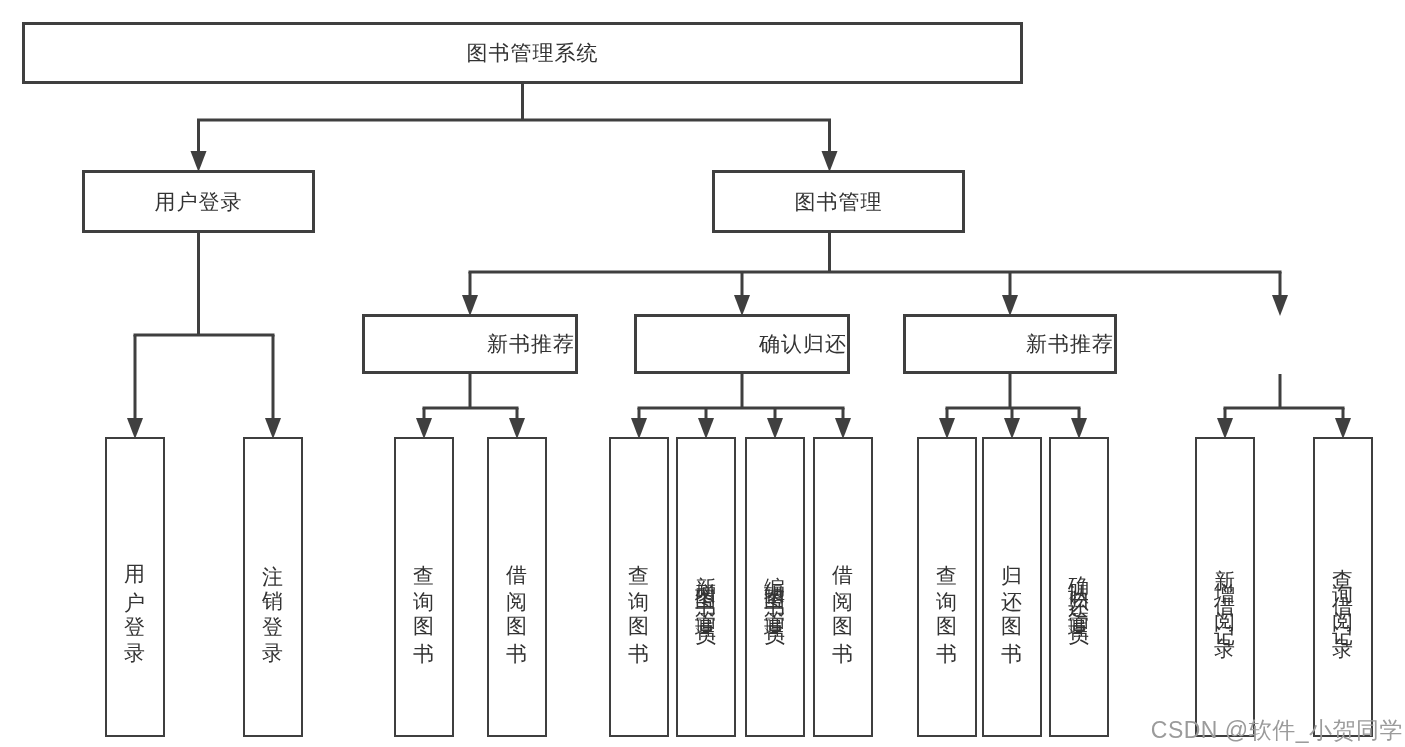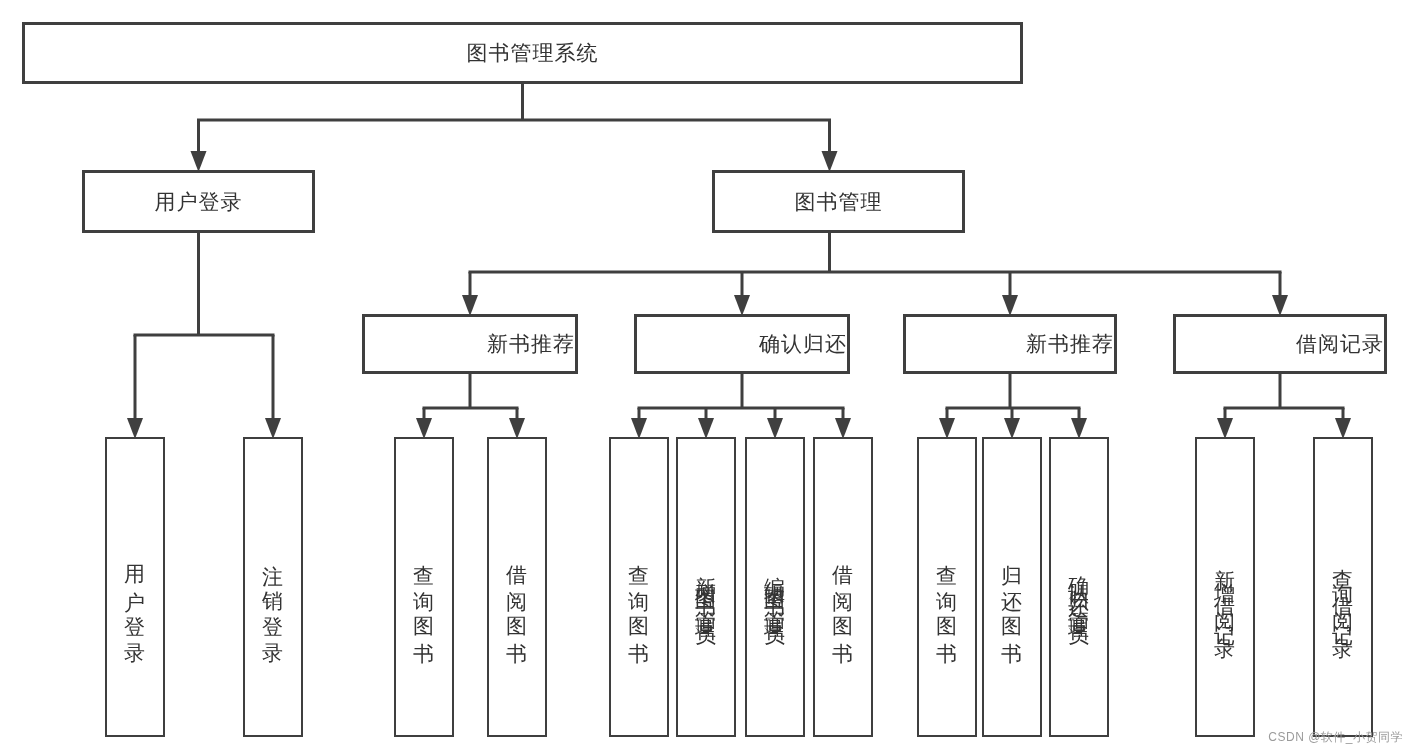--- a/index.html
+++ b/index.html
@@ -21,21 +21,21 @@
   .leaf{top:437px;width:60px;height:300px;border-width:2.5px;}
   .vtext{
     writing-mode:vertical-lr;text-orientation:mixed;
     line-height:1;white-space:nowrap;
   }
   .sp4{letter-spacing:26px;margin-bottom:-26px;}
   .sp6{letter-spacing:14px;margin-bottom:-14px;}
   .sp9{letter-spacing:7px;margin-bottom:-7px;}
   .watermark{
     position:absolute;right:2px;bottom:1px;z-index:3;
-    color:#9b9b9b;font-size:12px;letter-spacing:0.5px;
+    color:#9b9b9b;font-size:23px;letter-spacing:0.5px;
   }
 </style>
 </head>
 <body>
 
 <div id="canvas">
 
   <svg id="connectors" width="1405" height="747" viewBox="0 0 1405 747">
       <line x1="522.5" y1="66" x2="522.5" y2="120" stroke="#3f3f3f" stroke-width="3"></line>
       <line x1="197" y1="120" x2="831" y2="120" stroke="#3f3f3f" stroke-width="3"></line>
@@ -104,23 +104,20 @@
 
   <div class="box lvl3" style="left:362px">
     <span>新书推荐</span>
   </div>
   <div class="box lvl3" style="left:634px">
     <span>确认归还</span>
   </div>
   <div class="box lvl3" style="left:903px;width:214px">
     <span>新书推荐</span>
   </div>
-  <div class="box lvl3" style="left:1173px;width:214px">
-    <span>借阅记录</span>
-  </div>
 
   <div class="box leaf" style="left:105px">
     <span class="vtext sp4">用户登录</span>
   </div>
   <div class="box leaf" style="left:243px">
     <span class="vtext sp4">注销登录</span>
   </div>
 
   <div class="box leaf" style="left:394px">
     <span class="vtext sp4">查询图书</span>

